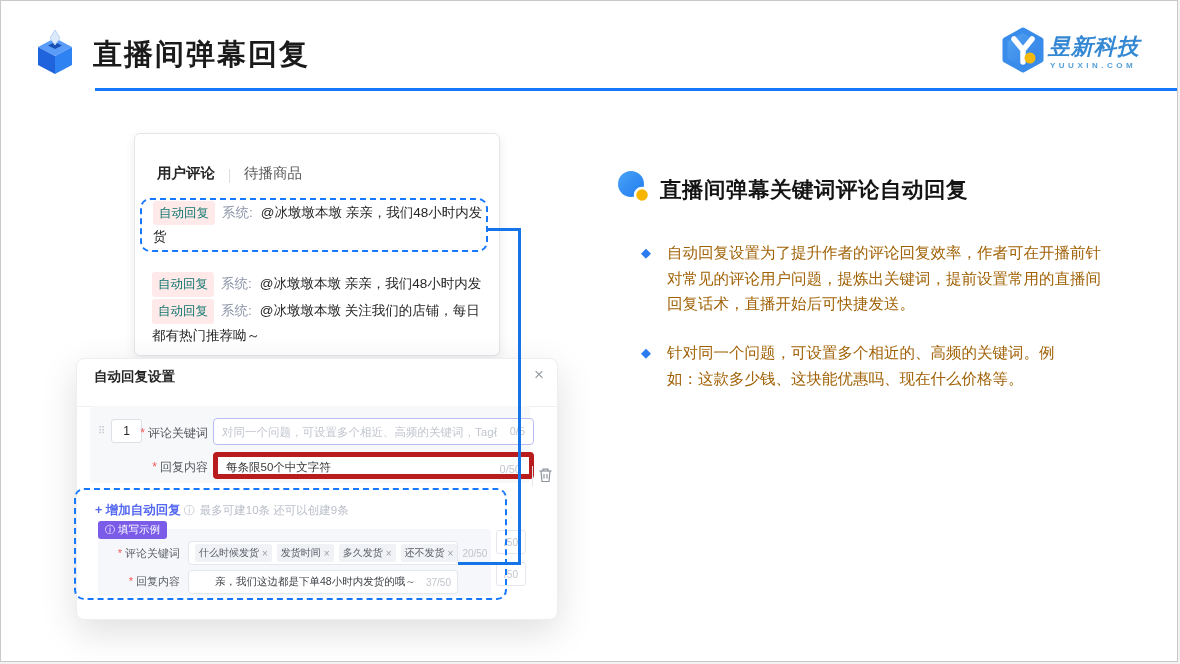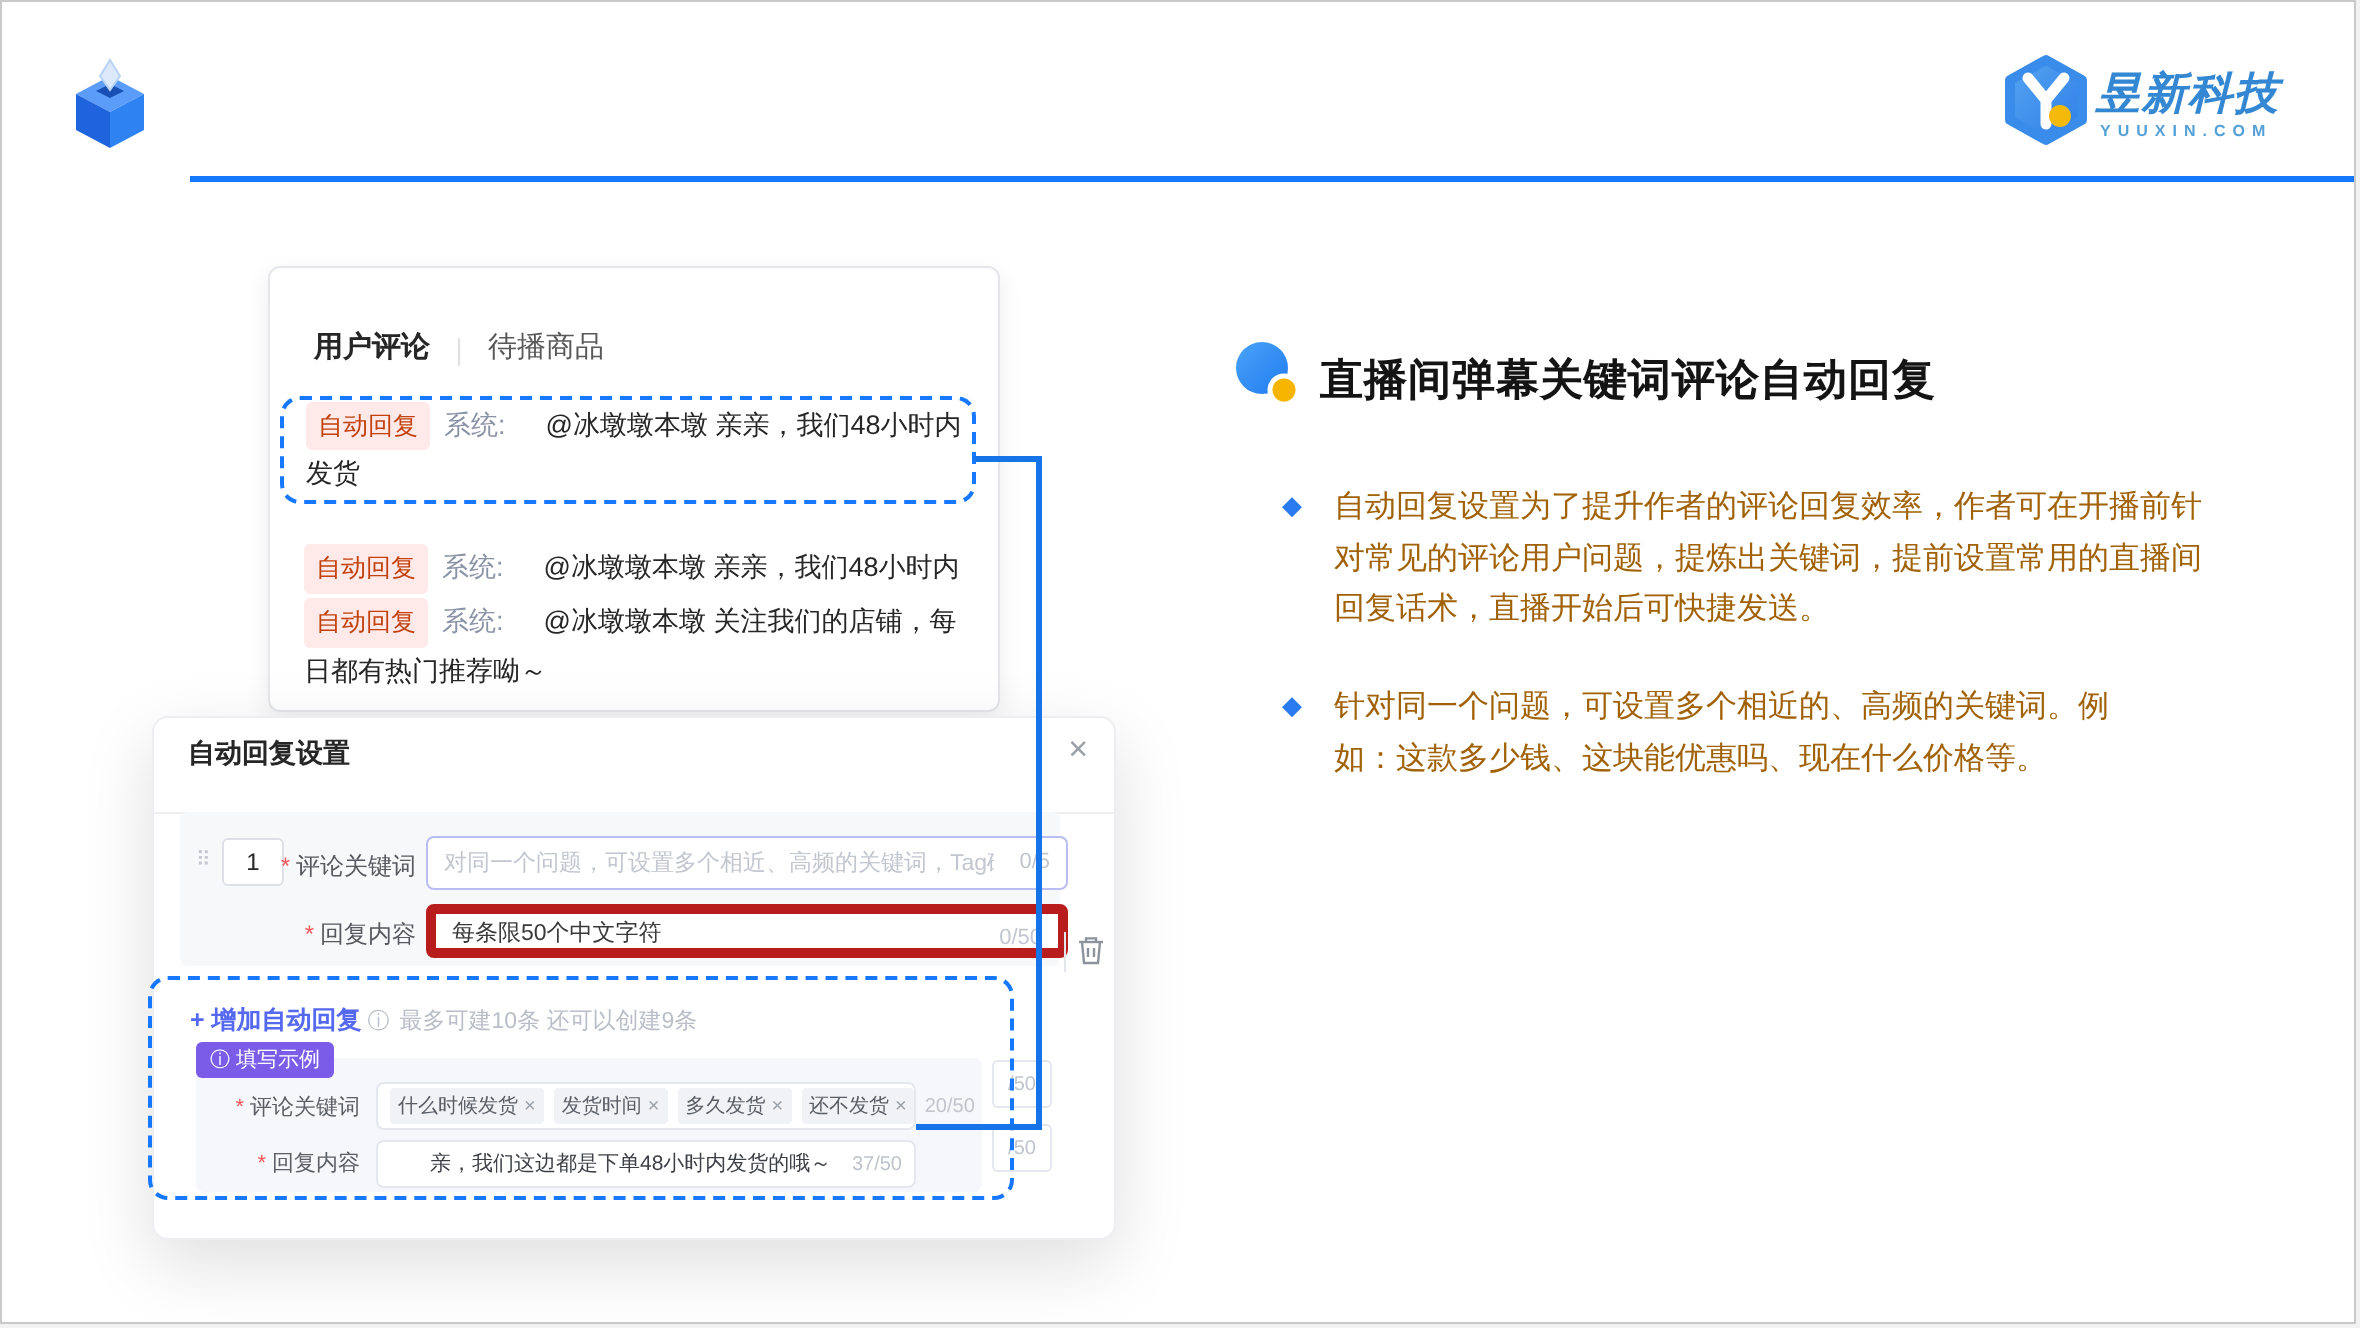--- a/index.html
+++ b/index.html
@@ -28,23 +28,23 @@
   .tabs { position:absolute; left:22px; top:30px; display:flex; align-items:flex-end; }
   .tab-active { font-size:14.5px; font-weight:700; color:#262626; }
   .tab-divider { width:1px; height:14px; background:#dddfe3; margin:0 14px; }
   .tab { font-size:14.5px; color:#595959; }
   .msg-highlight { position:absolute; left:5px; top:64px; width:348px; height:54px;
                    border:2px dashed #1677ff; border-radius:10px; display:flex;
                    align-items:center; padding-left:11px; }
   .msg { font-size:13.5px; color:#262626; line-height:1.8; }
   .msg-2 { position:absolute; left:17px; top:138px; width:340px; }
   .msg-3 { position:absolute; left:17px; top:165px; width:336px; }
-  .auto-badge { display:inline-block; background:#ffe9e9; color:#c2410c; font-size:12.5px;
+  .auto-badge { display:inline-block; background:#ffe9e9; color:#0f766e; font-size:12.5px;
                 padding:1px 6px; border-radius:3px; margin-right:7px; }
-  .sender { color:#8b93a7; margin-right:20px; }
+  .sender { color:#8b93a7; margin-right:8px; }
 
   
   .modal { position:absolute; left:75px; top:357px; width:482px; height:262px;
            background:#fff; border:1px solid #eceef1; border-radius:8px;
            box-shadow:0 12px 36px rgba(0,0,0,.13); z-index:2; }
   .modal-header { position:relative; height:48px; border-bottom:1px solid #f0f0f0; }
   .modal-title { position:absolute; left:17px; top:9px; font-size:13.5px; font-weight:700;
                  color:#262626; }
   .modal-close { position:absolute; right:13px; top:6px; font-size:17px; color:#9aa0a6;
                  cursor:pointer; line-height:1.2; }
@@ -125,20 +125,21 @@
 
   <span class="cube-logo">
     <svg width="42" height="46" viewBox="0 0 42 46">
       <polygon points="21,9 38,18 21,27 4,18" fill="#5b9cf8"></polygon>
       <polygon points="4,18 21,27 21,45 4,36" fill="#1f64dd"></polygon>
       <polygon points="38,18 21,27 21,45 38,36" fill="#2f82f2"></polygon>
       <polygon points="21,13 28,16.5 21,20 14,16.5" fill="#174fb4"></polygon>
       <polygon points="21,1 26,9 21,16 16,9" fill="#dce9fb" stroke="#b9d2f5" stroke-width="1"></polygon>
     </svg>
   </span>
+  <div class="page-title">直播间弹幕回复</div>
   <div class="title-underline"></div>
 
   <div class="brand">
     <span class="brand-icon">
       <svg width="44" height="46" viewBox="0 0 44 46">
         <defs>
             <linearGradient id="bg1" x1="0" y1="0" x2="1" y2="1">
           <stop offset="0" stop-color="#55a5f1"></stop>
               <stop offset="1" stop-color="#2e7de8"></stop>
         </linearGradient>

